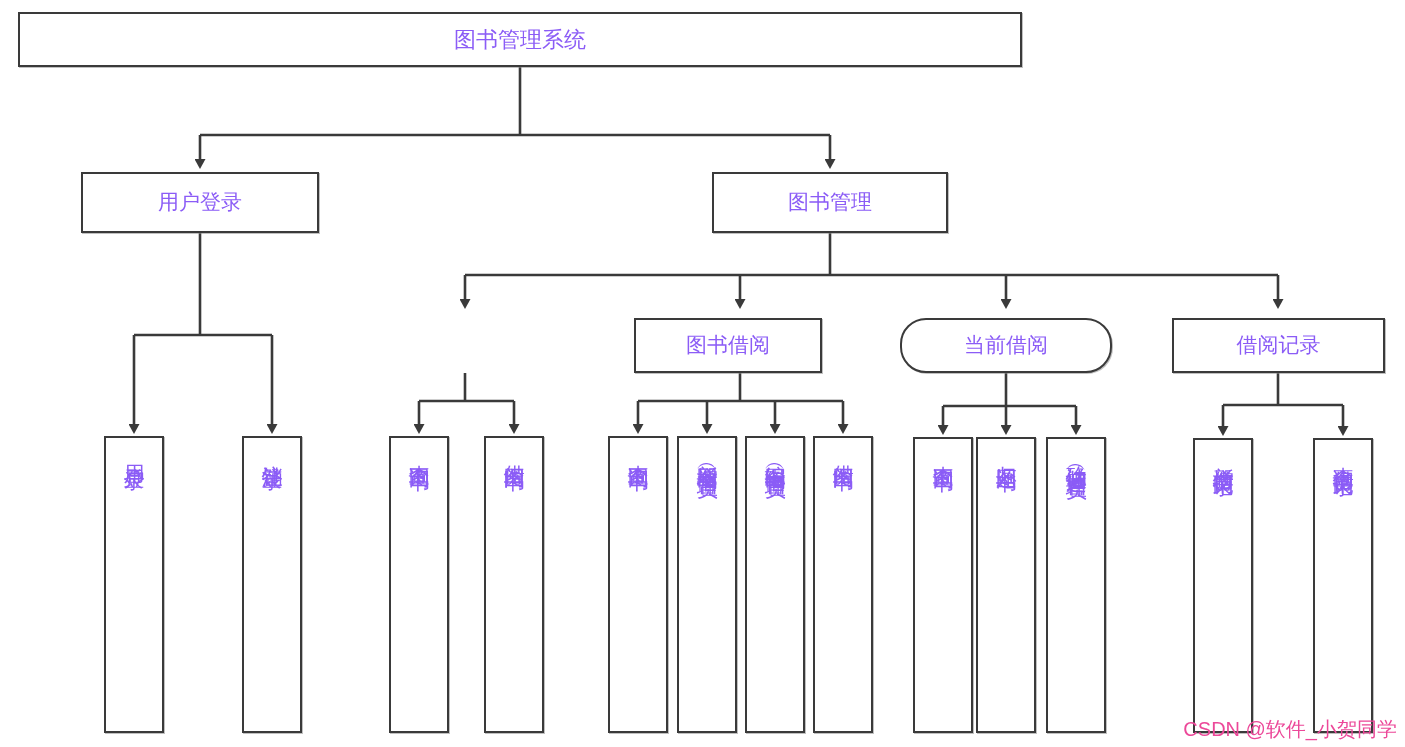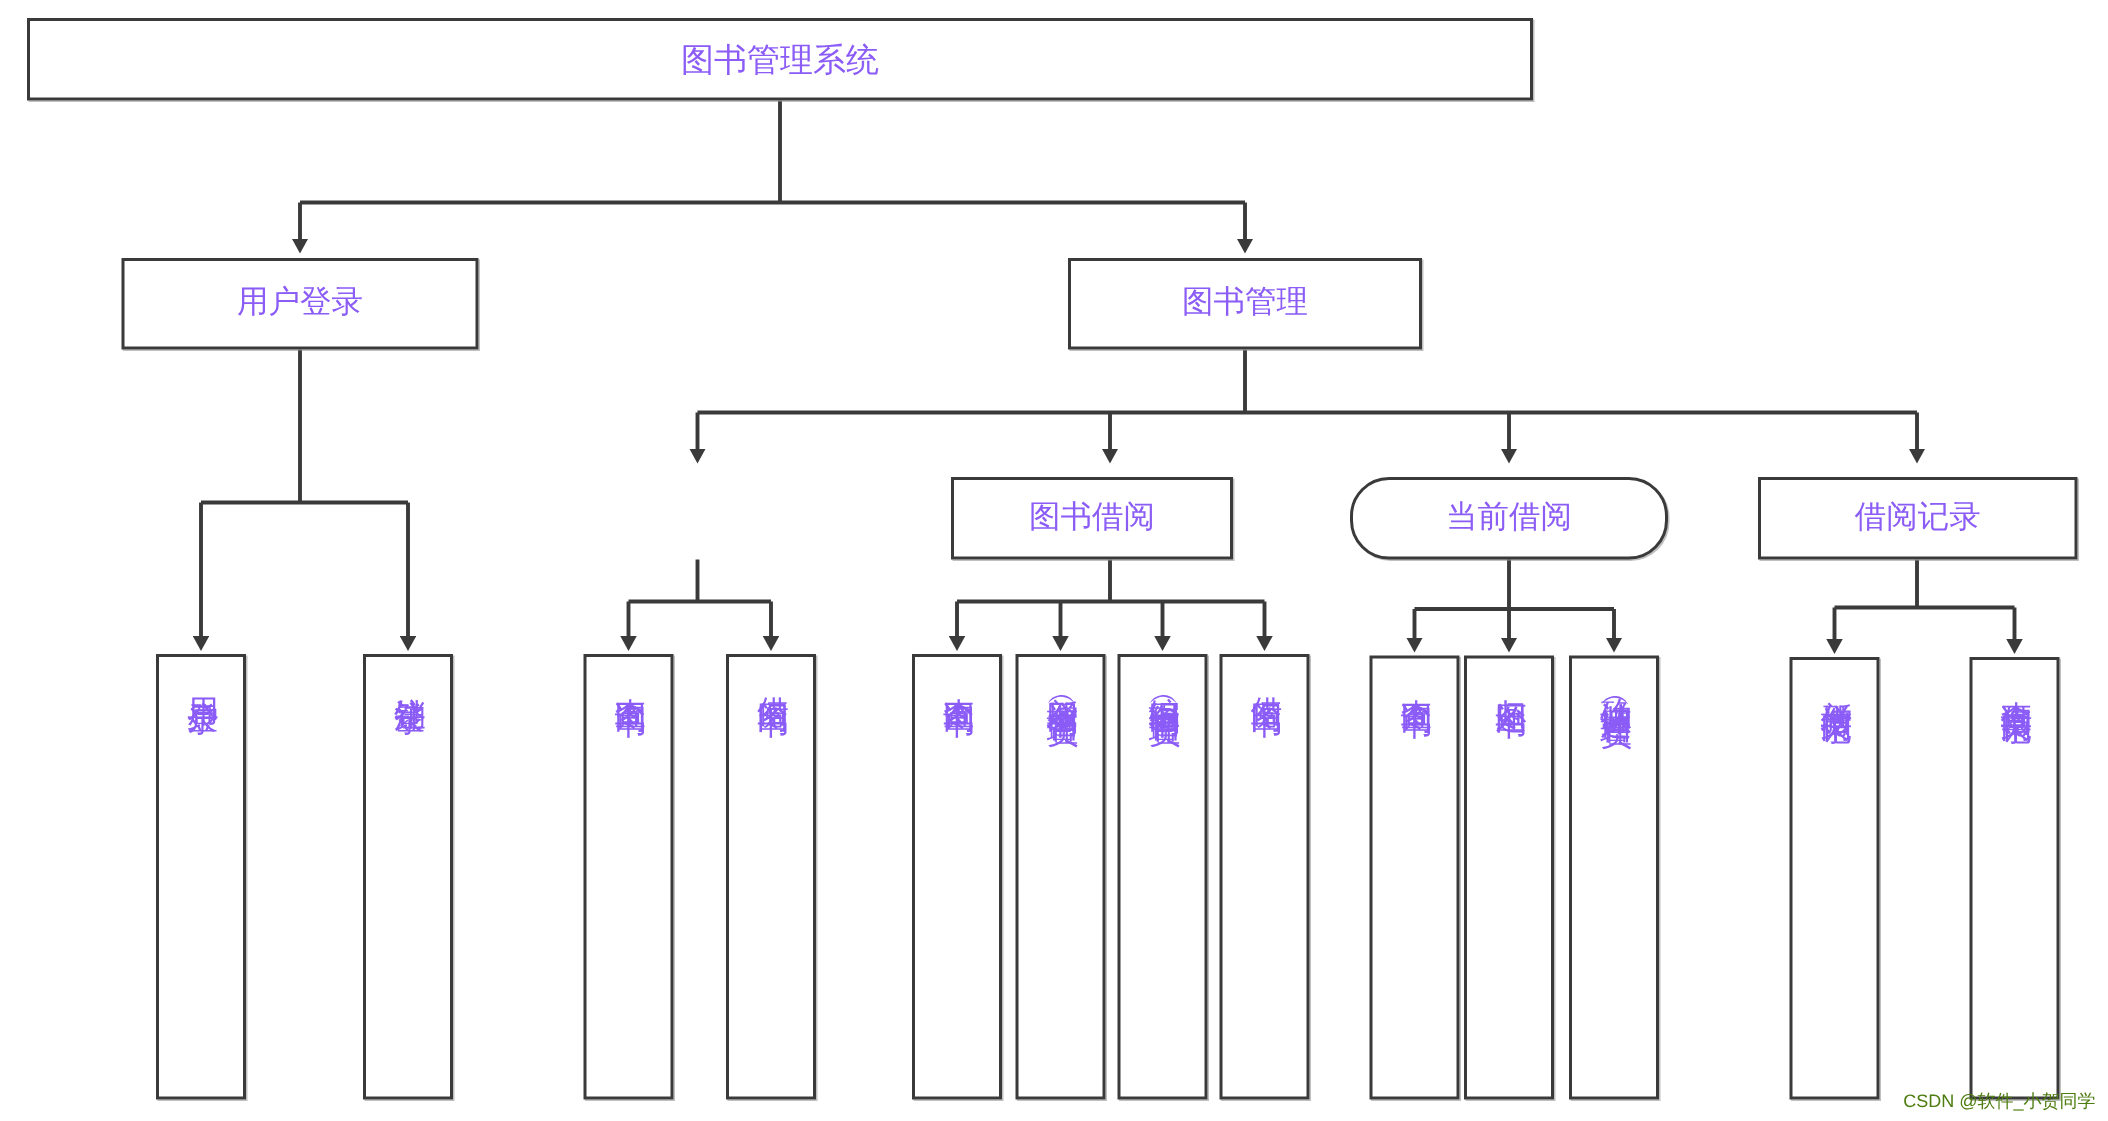--- a/index.html
+++ b/index.html
@@ -55,22 +55,22 @@
     letter-spacing: 2px;
     white-space: nowrap;
   }
   .node.root .node-label {
     font-size: 22px;
   }
   #watermark {
     position: absolute;
     right: 8px;
     bottom: 4px;
-    font-size: 12px;
-    color: #4d7c0f;
+    font-size: 20px;
+    color: #ec4899;
     white-space: nowrap;
     user-select: none;
   }
 </style>
 </head>
 <body>
 
 <div id="diagram-canvas">
 
   <svg id="edge-layer" viewBox="0 0 1405 747" xmlns="http://www.w3.org/2000/svg">

